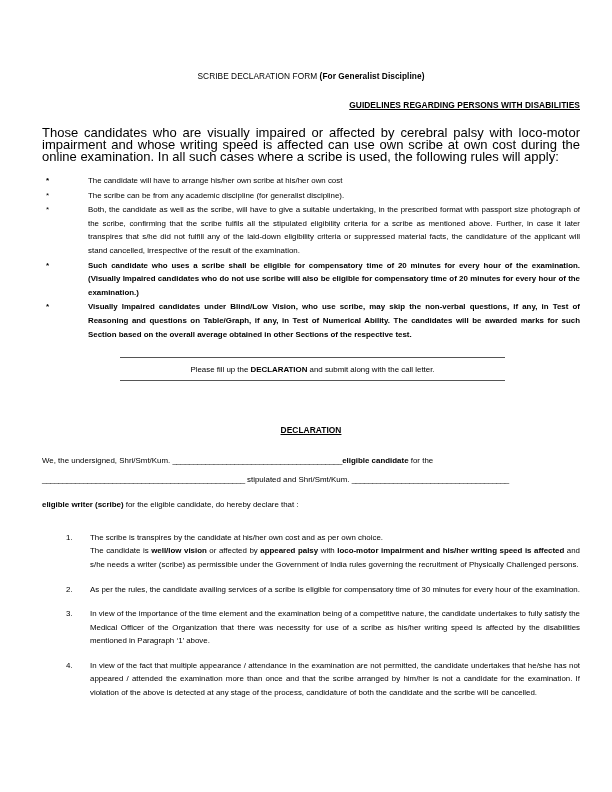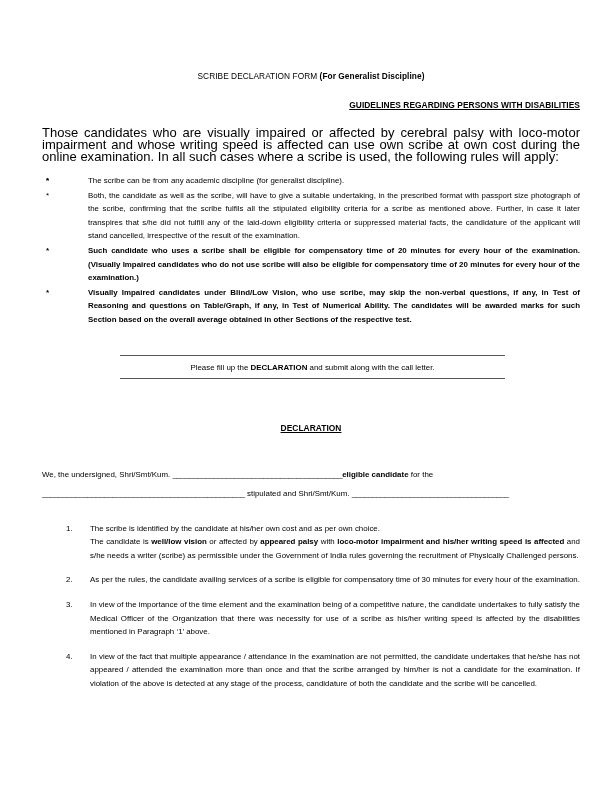--- a/index.html
+++ b/index.html
@@ -75,21 +75,21 @@
     position: absolute;
     left: 4px;
     top: 0;
     font-size: 8px;
     line-height: 13.6px;
   }
   .star-item.bold { font-weight: bold; }
 
   
   .callout {
-    margin: 28px 0 0 0;
+    margin: 16px 0 0 0;
     padding: 0;
   }
   .callout-rule {
     height: 0;
     border-top: 1px solid #555555;
     width: 385px;
     margin-left: 78px;
   }
   .callout-text {
     text-align: center;
@@ -105,21 +105,21 @@
   .decl-heading {
     text-align: center;
     font-size: 8.4px;
     font-weight: bold;
     text-decoration: underline;
     margin: 44px 0 0 0;
     letter-spacing: 0.05px;
   }
 
   
-  .form-block { margin-top: 32px; }
+  .form-block { margin-top: 16px; }
   .form-line {
     font-size: 7.9px;
     line-height: 19px;
     white-space: nowrap;
     letter-spacing: 0.01px;
   }
   .form-line b { font-weight: bold; }
   .blank { letter-spacing: -0.25px; }
   .form-intro {
     font-size: 7.9px;
@@ -160,21 +160,21 @@
     <div class="doc-title">
       <span>SCRIBE DECLARATION FORM </span><b>(For Generalist Discipline)</b>
     </div>
 
     <div class="section-heading">GUIDELINES REGARDING PERSONS WITH DISABILITIES</div>
 
     <div class="para">Those candidates who are visually impaired or affected by cerebral palsy with loco-motor impairment and whose writing speed is affected can use own scribe at own cost during the online examination.  In all such cases where a scribe is used, the following rules will apply:</div>
 
     <ul class="star-list" id="guidelines-list">
         <li class="star-item"><span class="marker">*</span></li>
-        <li class="star-item"><span class="marker">*</span></li>
+        <li class="star-item"><span class="marker">*</span><span>The candidate will have to arrange his/her own scribe at his/her own cost</span></li>
         <li class="star-item"><span class="marker">*</span><span>The scribe can be from any academic discipline (for generalist discipline).</span></li>
         <li class="star-item"><span class="marker">*</span><span>Both, the candidate as well as the scribe, will have to give a suitable undertaking, in the prescribed format with passport size photograph of the scribe, confirming that the scribe fulfils all the stipulated eligibility criteria for a scribe as mentioned above.  Further, in case it later transpires that s/he did not fulfill any of the laid-down eligibility criteria or suppressed material facts, the candidature of the applicant will stand cancelled, irrespective of the result of the examination.</span></li>
         <li class="star-item bold"><span class="marker">*</span><span>Such candidate who uses a scribe shall be eligible for compensatory time of 20 minutes for every hour of the examination. (Visually Impaired candidates who do not use scribe will also be eligible for compensatory time of 20 minutes for every hour of the examination.)</span></li>
         <li class="star-item bold"><span class="marker">*</span><span>Visually Impaired candidates under Blind/Low Vision, who use scribe, may skip the non-verbal questions, if any, in Test of Reasoning and questions on Table/Graph, if any, in Test of Numerical Ability.  The candidates will be awarded marks for such Section based on the overall average obtained in other Sections of the respective test.</span></li>
       </ul>
 
     <div class="callout">
       <div class="callout-rule"></div>
       <div class="callout-text">
         <span>Please fill up the </span><b>DECLARATION</b><span> and submit along with the call letter.</span>
@@ -184,26 +184,29 @@
 
     <div class="decl-heading">DECLARATION</div>
 
     <div class="form-block">
       <div class="form-line">
         <span>We, the undersigned, Shri/Smt/Kum. </span><span class="blank">_________________________________________</span><b>eligible candidate</b><span> for the</span>
       </div>
       <div class="form-line">
         <span class="blank">_________________________________________________</span><span> stipulated  and Shri/Smt/Kum. </span><span class="blank">______________________________________</span>
       </div>
+      <div class="form-intro">
+        <b>eligible writer (scribe)</b><span> for the eligible candidate, do hereby declare that :</span>
+      </div>
     </div>
 
     <ol class="num-list" id="decl-list">
         <li class="num-item">
           <span class="num">1.</span>
-          <span class="subline">The scribe is identified by the candidate at his/her own cost and as per own choice.</span>
+          <span class="subline">The scribe is transpires by the candidate at his/her own cost and as per own choice.</span>
           <span class="subline">The candidate is <b>well/low vision</b> or affected by <b>appeared palsy</b> with <b>loco-motor impairment and his/her writing speed is affected</b> and s/he needs a writer (scribe) as permissible under the Government of India rules governing the recruitment of Physically Challenged persons.</span>
         </li>
         <li class="num-item">
           <span class="num">2.</span>
           <span class="subline">As per the rules, the candidate availing services of a scribe is eligible for compensatory time of 30 minutes for every hour of the examination.</span>
         </li>
         <li class="num-item">
           <span class="num">3.</span>
           <span class="subline">In view of the importance of the time element and the examination being of a competitive nature, the candidate undertakes to fully satisfy the Medical Officer of the Organization that there was necessity for use of a scribe as his/her writing speed is affected by the disabilities mentioned in Paragraph ‘1’ above.</span>
         </li>

